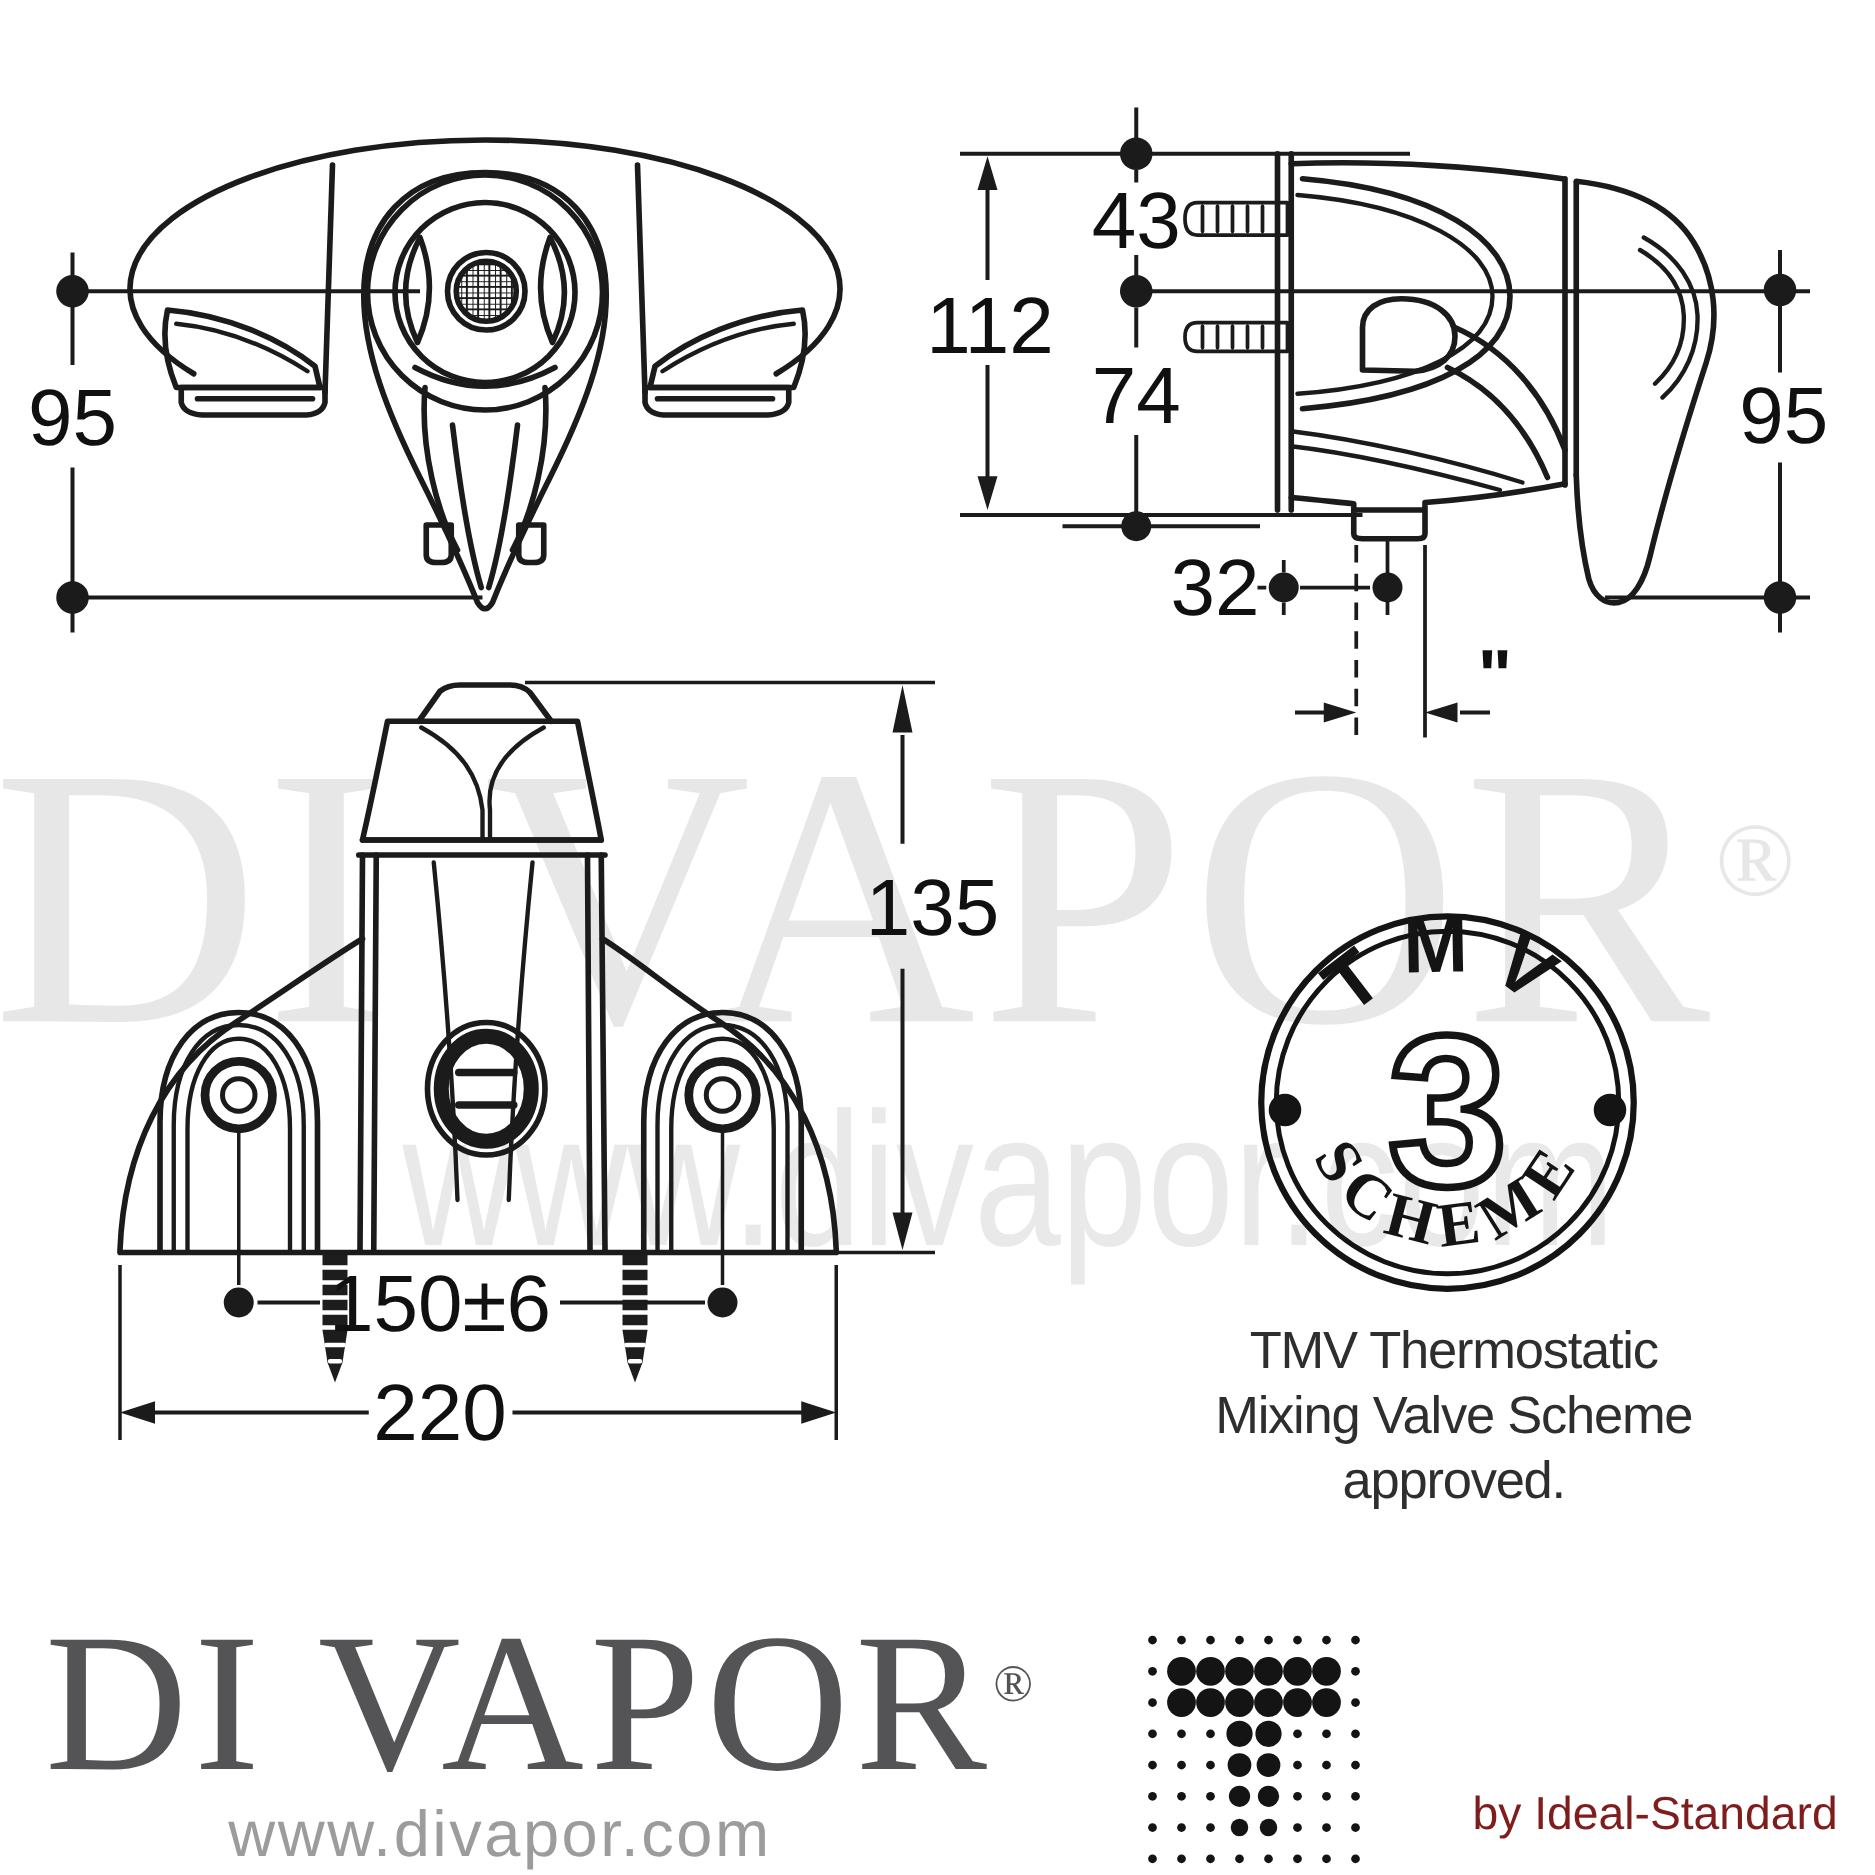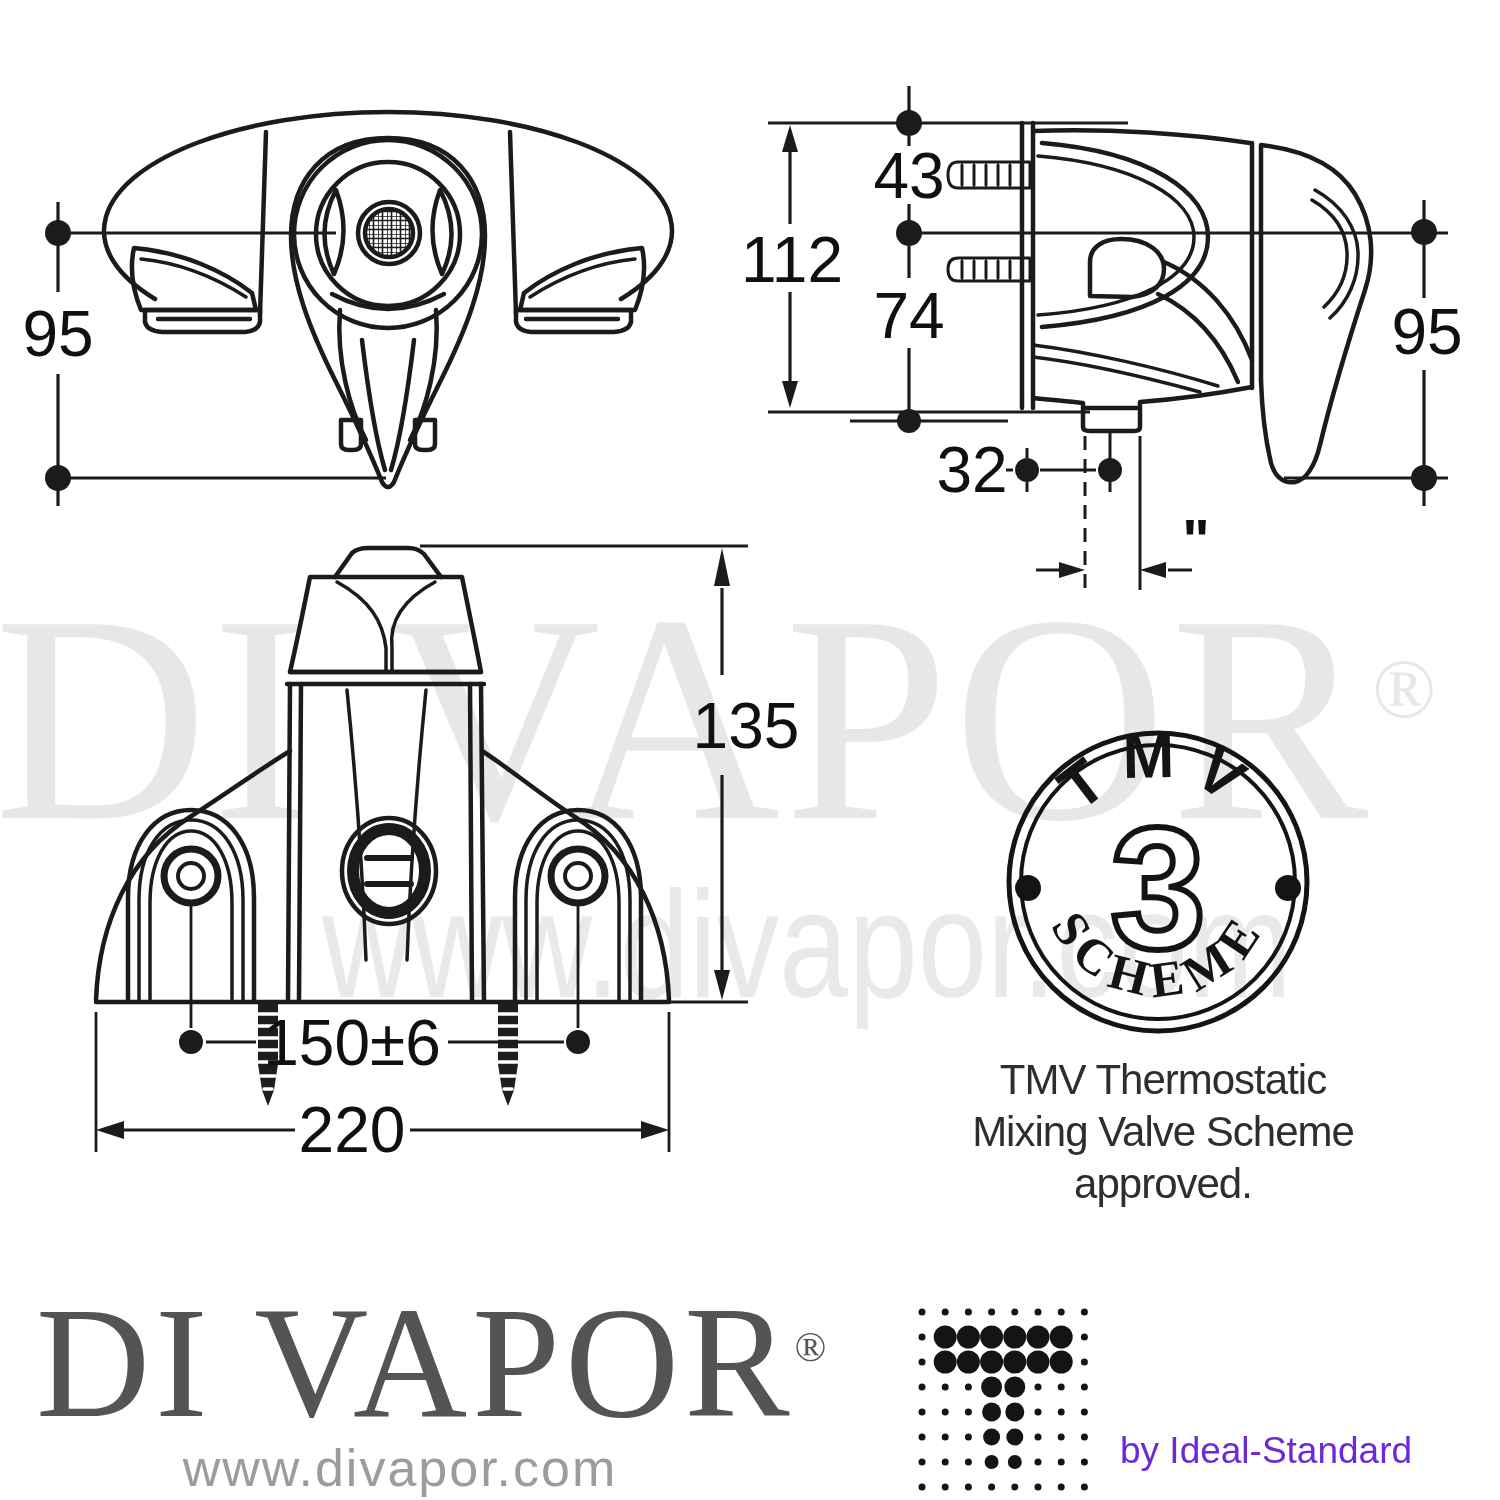--- a/index.html
+++ b/index.html
@@ -26,22 +26,22 @@
   
   .divapor-logo{position:absolute;left:36px;top:1284px;z-index:3;white-space:nowrap;
     font-family:"Liberation Serif",serif;font-size:158px;line-height:1;color:#545456;
     letter-spacing:5px;}
   .divapor-logo sup{font-size:42px;vertical-align:130%;letter-spacing:0;}
   .divapor-site{position:absolute;left:0;top:1438px;width:800px;text-align:center;z-index:3;
     font-family:"Liberation Sans",sans-serif;font-size:52px;color:#9c9c9c;letter-spacing:2px;}
   .trevi-name{position:absolute;left:1106px;top:1346px;z-index:3;white-space:nowrap;
     font-family:"Liberation Serif",serif;font-size:106px;line-height:1;color:#141414;
     letter-spacing:3px;}
-  .trevi-byline{position:absolute;left:1120px;top:1430px;z-index:3;white-space:nowrap;
-    font-family:"Liberation Sans",sans-serif;font-size:37px;color:#6d28d9;}
+  .trevi-byline{position:absolute;left:1178px;top:1430px;z-index:3;white-space:nowrap;
+    font-family:"Liberation Sans",sans-serif;font-size:37px;color:#7f1d1d;}
 </style>
 </head>
 <body>
 
 <div class="canvas">
 
   <div class="wm-brand"><span>DI VAPOR</span><sup>®</sup></div>
   <div class="wm-site">www.divapor.com</div>
 
   <svg class="art" width="1500" height="1500" viewBox="0 0 1500 1500">

